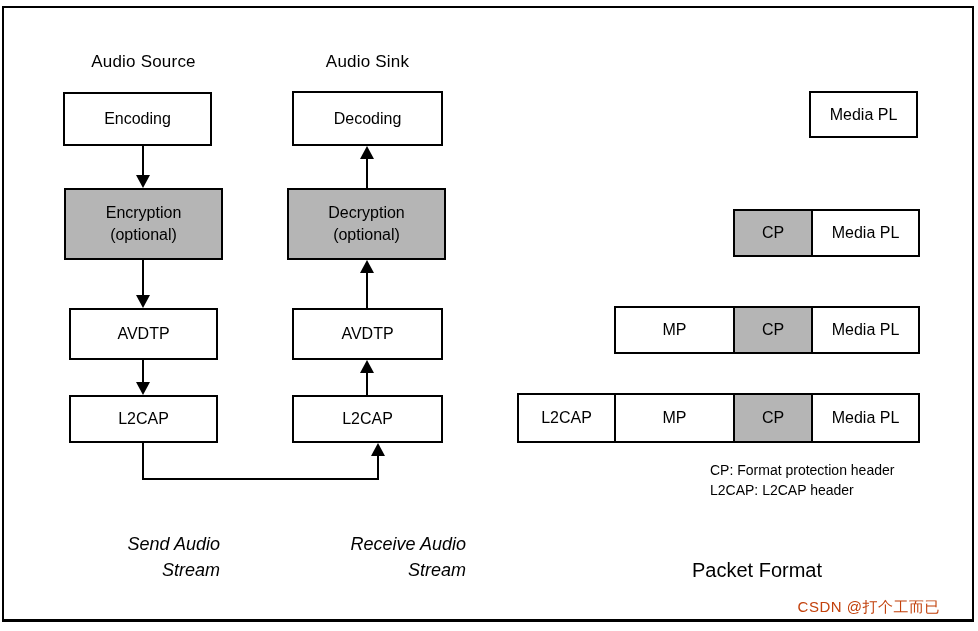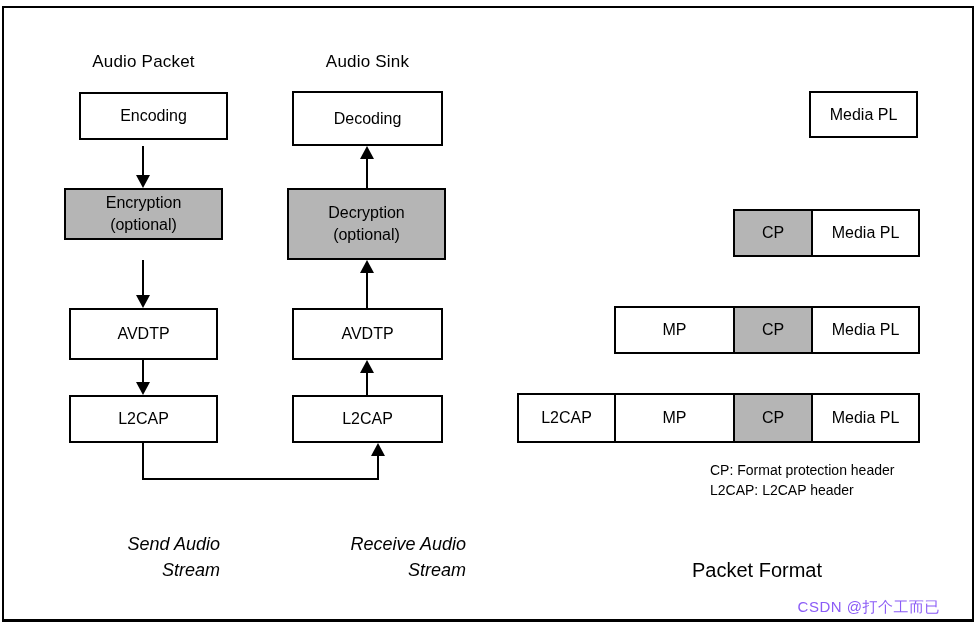--- a/index.html
+++ b/index.html
@@ -34,38 +34,38 @@
   .seg + .seg { margin-left:-2px; }
   .seg-l2cap { width:99px; }
   .seg-mp    { width:121px; }
   .seg-cp    { width:80px; }
   .seg-mpl   { width:109px; }
 
   .legend { position:absolute; left:710px; top:460px; font-size:14px; line-height:20px; }
   .pf-title { position:absolute; left:647px; top:559px; width:220px;
               font-size:20px; text-align:center; }
   .watermark { position:absolute; right:38px; top:598px; font-size:15px;
-               color:#8b5cf6; text-shadow:1px 1px 0 #ffffff; letter-spacing:.5px; }
+               color:#c2410c; text-shadow:1px 1px 0 #ffffff; letter-spacing:.5px; }
 </style>
 </head>
 <body>
 
 <div id="stage">
   <div class="frame"></div>
 
-  <div class="col-header" style="left:69px; top:52px; width:149px;">Audio Packet</div>
+  <div class="col-header" style="left:69px; top:52px; width:149px;">Audio Source</div>
 
-  <div class="nodebox" style="left:79px; top:92px; width:149px; height:48px;">
+  <div class="nodebox" style="left:63px; top:92px; width:149px; height:54px;">
     <span>Encoding</span>
   </div>
 
   <div class="stem" style="left:142px; top:146px; height:30px;"></div>
   <div class="head-down" style="left:136px; top:175px;"></div>
 
-  <div class="nodebox shaded" style="left: 64px; top: 188px; width: 159px; height: 52px; background: rgb(181, 181, 181);">
+  <div class="nodebox shaded" style="left: 64px; top: 188px; width: 159px; height: 72px; background: rgb(181, 181, 181);">
     <span>Encryption</span>
     <span>(optional)</span>
   </div>
 
   <div class="stem" style="left:142px; top:260px; height:36px;"></div>
   <div class="head-down" style="left:136px; top:295px;"></div>
 
   <div class="nodebox" style="left:69px; top:308px; width:149px; height:52px;">
     <span>AVDTP</span>
   </div>

